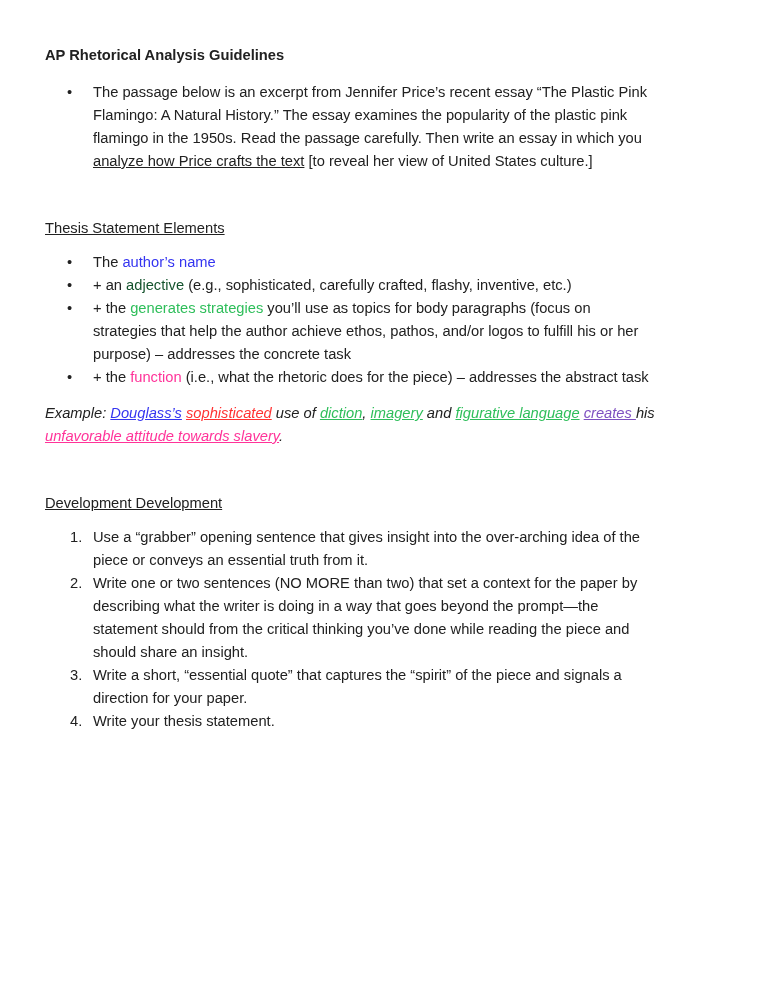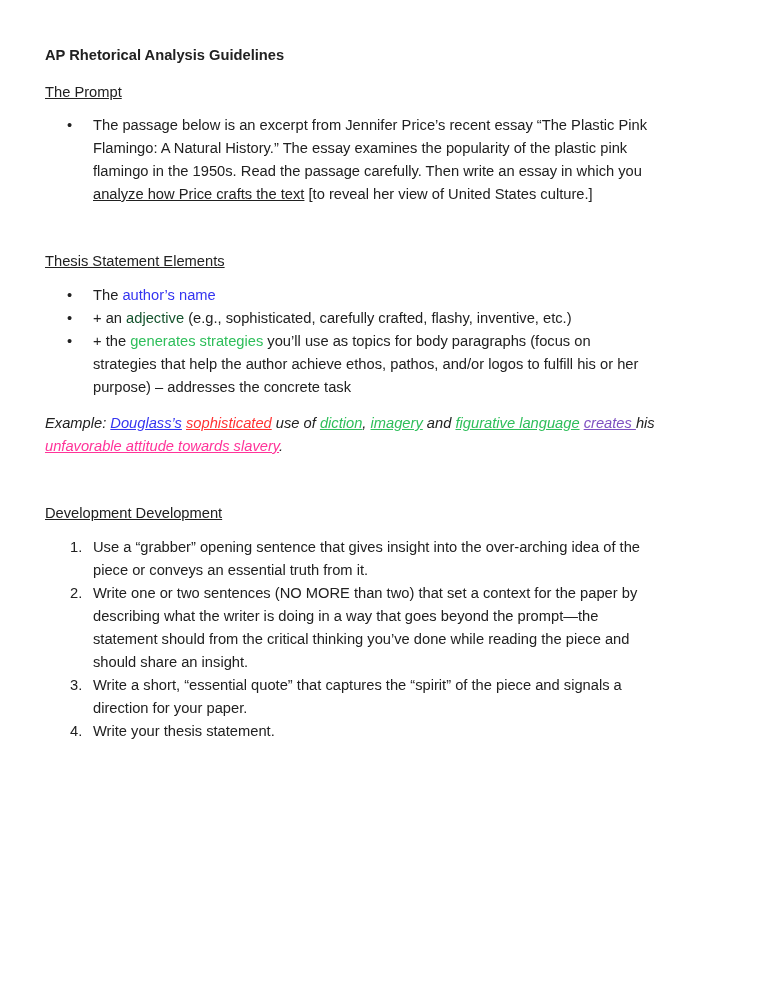--- a/index.html
+++ b/index.html
@@ -51,33 +51,33 @@
   }
   .u { text-decoration: underline; }
 </style>
 </head>
 <body>
 
 <div class="page">
 
   <p class="doc-title">AP Rhetorical Analysis Guidelines</p>
 
-  <p class="heading">The Prompt</p>
 
 
   <ul class="bullets">
     <li><span>The passage below is an excerpt from Jennifer Price’s recent essay “The Plastic Pink Flamingo: A Natural History.” The essay examines the popularity of the plastic pink flamingo in the 1950s. Read the passage carefully. Then write an essay in which you </span><span class="u">analyze how Price crafts the text</span><span> [to reveal her view of United States culture.]</span></li>
   </ul>
 
   <p class="heading section-gap">Thesis Statement Elements</p>
 
   <ul class="bullets">
     <li><span>The </span><span style="color: rgb(52, 52, 240);">author’s name</span></li>
     <li><span>+ an </span><span style="color: #14532d;">adjective</span><span> (e.g., sophisticated, carefully crafted, flashy, inventive, etc.)</span></li>
     <li><span>+ the </span><span style="color: rgb(46, 190, 90);">generates strategies</span><span> you’ll use as topics for body paragraphs (focus on strategies that help the author achieve ethos, pathos, and/or logos to fulfill his or her purpose) – addresses the concrete task</span></li>
+    <li><span>+ the </span><span style="color: rgb(255, 51, 153);">function</span><span> (i.e., what the rhetoric does for the piece) – addresses the abstract task</span></li>
   </ul>
 
   <p class="example"><span>Example: </span><span class="u" style="color: rgb(52, 52, 240);">Douglass’s</span><span> </span><span class="u" style="color: rgb(255, 50, 50);">sophisticated</span><span> use of </span><span class="u" style="color: rgb(46, 190, 90);">diction</span><span>, </span><span class="u" style="color: rgb(46, 190, 90);">imagery</span><span> and </span><span class="u" style="color: rgb(46, 190, 90);">figurative language</span><span> </span><span class="u" style="color: rgb(126, 79, 192);">creates </span><span>his </span><span class="u" style="color: rgb(255, 51, 153);">unfavorable attitude towards slavery</span><span>.</span></p>
 
   <p class="heading section-gap">Development Development</p>
 
   <ol class="numbered">
     <li>Use a “grabber” opening sentence that gives insight into the over-arching idea of the piece or conveys an essential truth from it.</li>
     <li>Write one or two sentences (NO MORE than two) that set a context for the paper by describing what the writer is doing in a way that goes beyond the prompt—the statement should from the critical thinking you’ve done while reading the piece and should share an insight.</li>
     <li>Write a short, “essential quote” that captures the “spirit” of the piece and signals a direction for your paper.</li>

